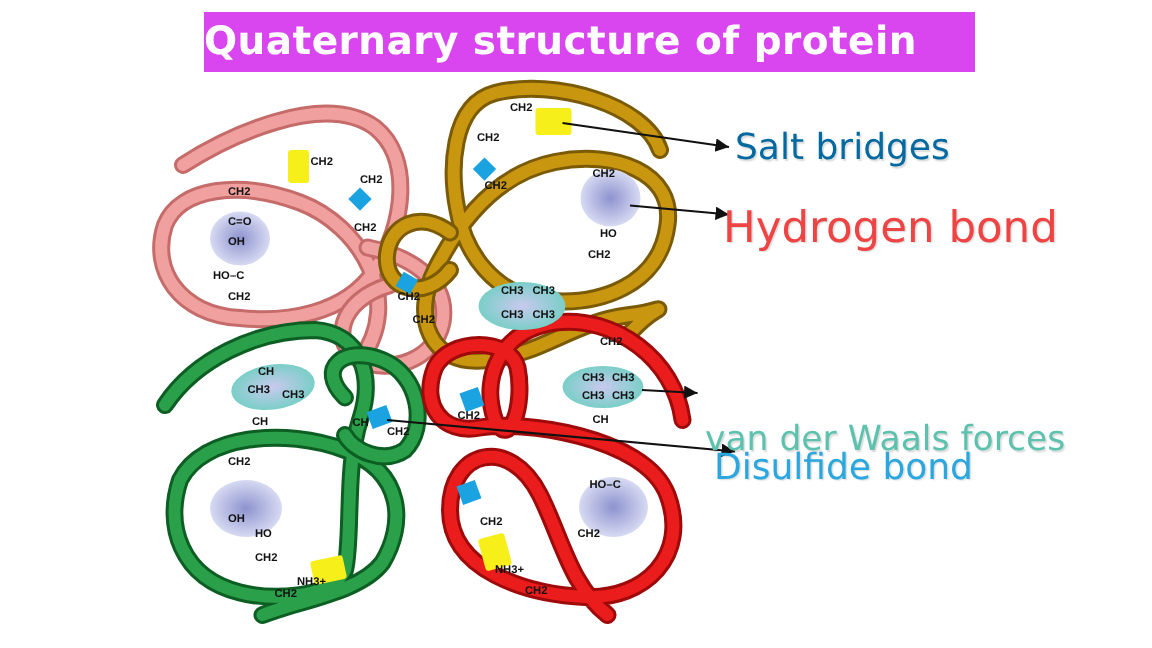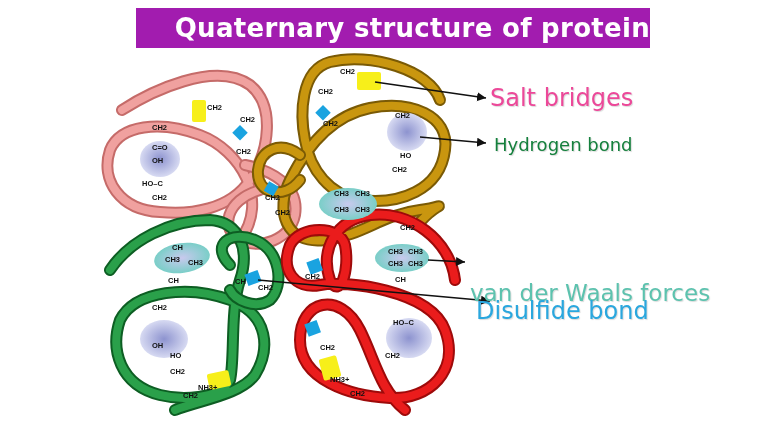--- a/index.html
+++ b/index.html
@@ -1,22 +1,22 @@
 <!DOCTYPE html>
 <html><head>
 <meta charset="utf-8">
 <style>
   html, body { margin:0; padding:0; background:#ffffff; }
   body { width:768px; height:432px; position:relative; overflow:hidden; font-family:"Liberation Sans", sans-serif; }
-  .title-box { position:absolute; left:136px; top:8px; width:514px; height:40px; background:#a21caf; display:flex; align-items:center; justify-content:flex-end; }
+  .title-box { position:absolute; left:136px; top:8px; width:514px; height:40px; background:#d946ef; display:flex; align-items:center; justify-content:flex-start; }
   .title-text { color:#ffffff; font-family:"DejaVu Sans", sans-serif; font-weight:bold; font-size:26px; letter-spacing:0.3px; white-space:nowrap; }
   svg.diagram { position:absolute; left:0; top:0; }
   .label { position:absolute; font-family:"DejaVu Sans", sans-serif; white-space:nowrap; text-shadow:1px 1px 1px rgba(0,0,0,0.15); }
-  .lbl-salt { left:490px; top:84px; font-size:24px; color:#ec4899; }
-  .lbl-hbond { left:494px; top:134px; font-size:18px; color:#15803d; }
+  .lbl-salt { left:490px; top:84px; font-size:24px; color:#0369a1; }
+  .lbl-hbond { left:482px; top:134px; font-size:29px; color:#ef4444; }
   .lbl-vdw { left:470px; top:248px; font-size:23px; color:#5cc2ae;margin-top:32px; }
   .lbl-disulfide { left:476px; top:297px; font-size:24px; color:#2aa7de; }
   .chem { font-family:"Liberation Sans", sans-serif; font-size:7.5px; fill:#111; font-weight:bold; }
 </style>
 </head>
 <body>
 
 <div class="title-box">
   <span class="title-text">Quaternary structure of protein</span>
 </div>

